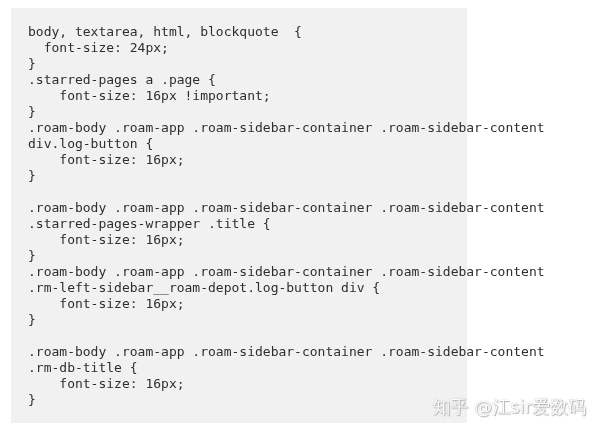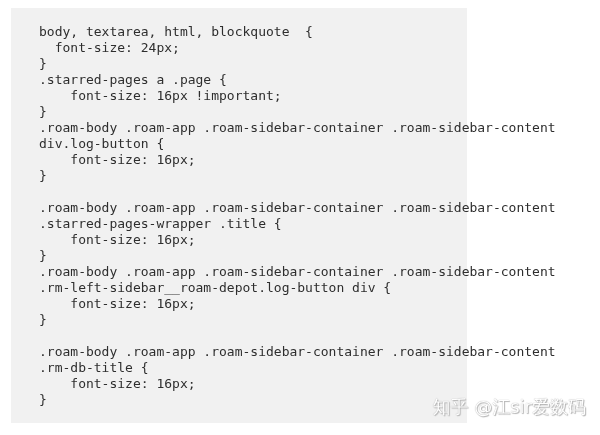--- a/index.html
+++ b/index.html
@@ -11,21 +11,21 @@
       overflow: hidden;
     }
     .code-block {
       position: absolute;
       left: 11px;
       top: 8px;
       width: 456px;
       height: 415px;
       background: #f1f1f1;
       box-sizing: border-box;
-      padding: 16px 0 0 28px;
+      padding: 16px 0 0 17px;
     }
     .code-pre {
       margin: 0;
       font-family: "DejaVu Sans Mono", "Liberation Mono", monospace;
       font-size: 13px;
       line-height: 16px;
       color: #2e2e2e;
       white-space: pre;
     }
     .code-line {

